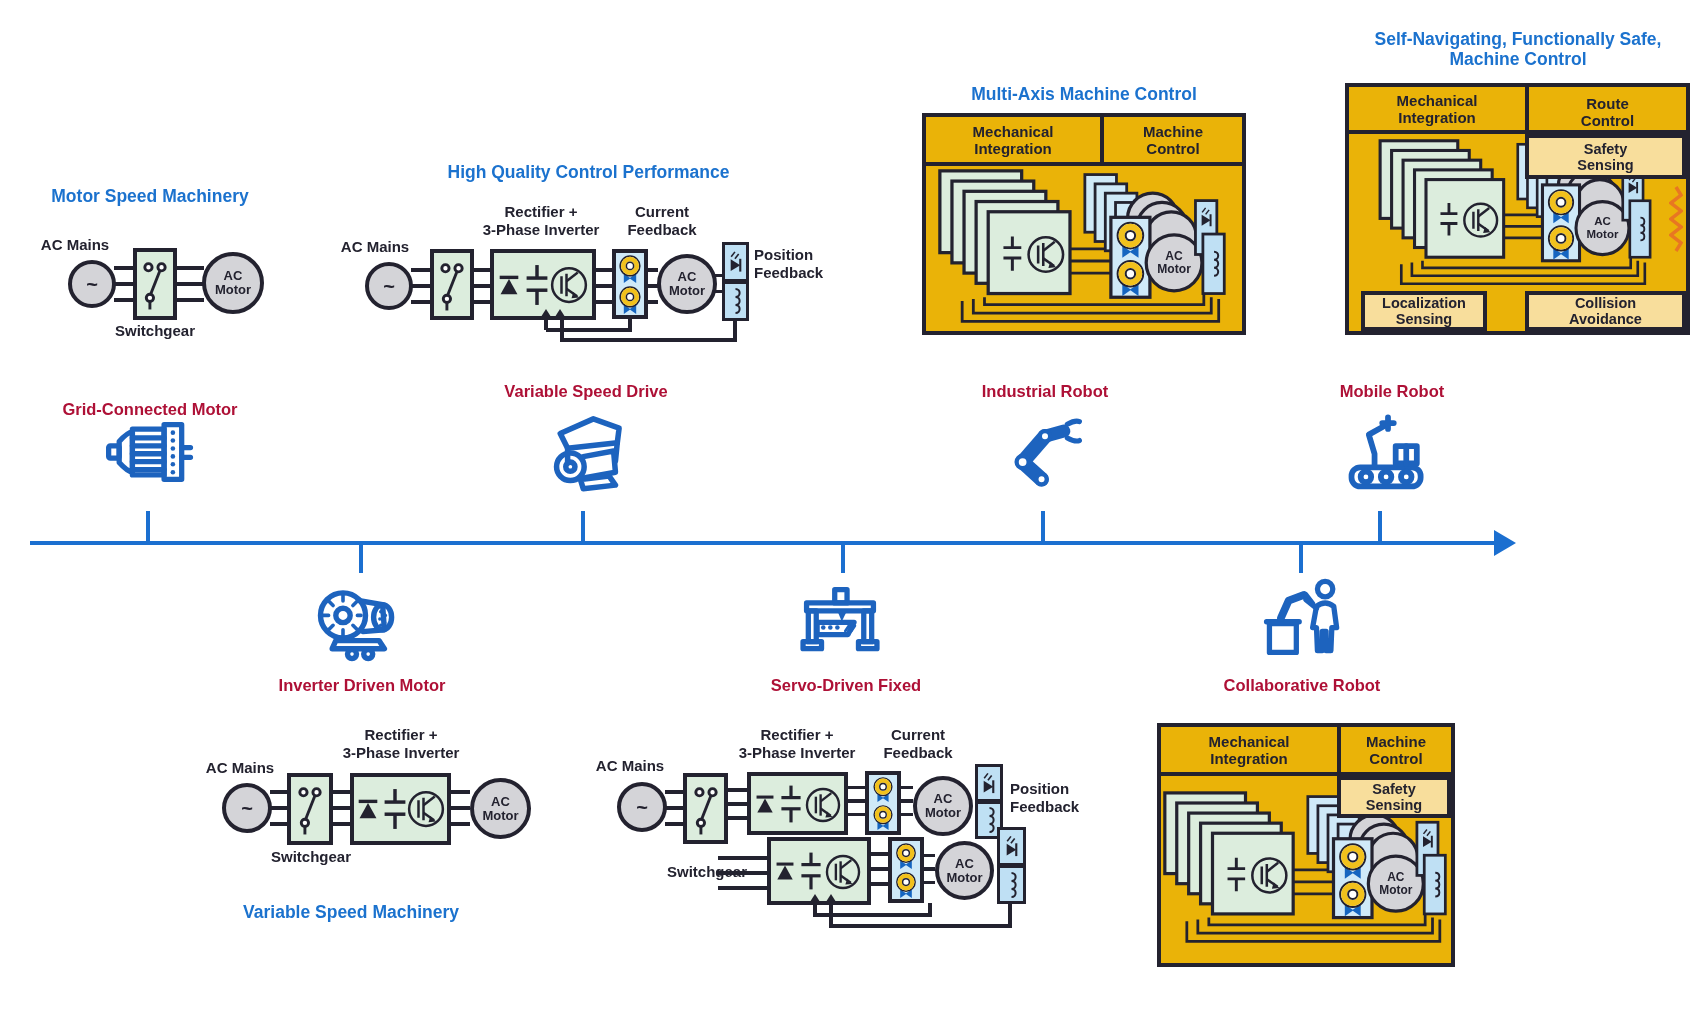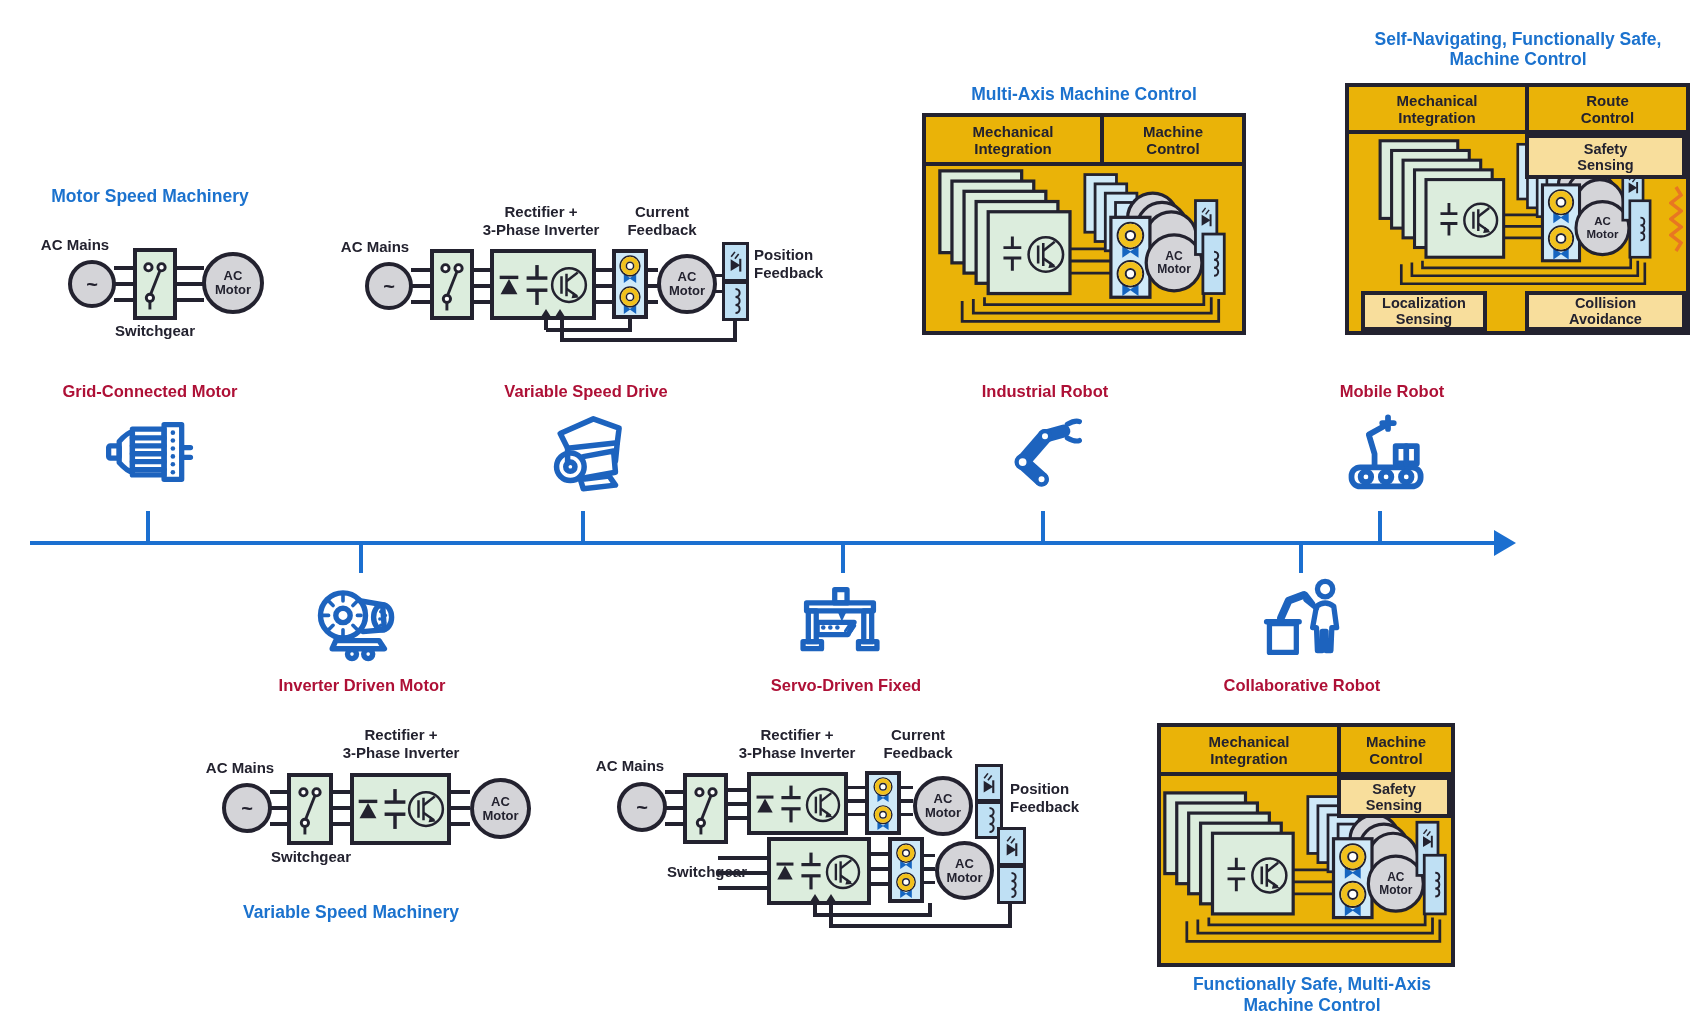--- a/index.html
+++ b/index.html
@@ -256,25 +256,26 @@
     <svg width="32" height="56">
         <use href="#sym-switch" width="100%" height="100%"></use>
       </svg>
   </div>
   <div class="w3" style="left:175px;top:266px;width:29px;height:36px"></div>
   <div class="circ" style="left:202px;top:252px;width:62px;height:62px">
     <span>AC</span>
       <span>Motor</span>
   </div>
   <div class="t f15 tc" style="left:94px;top:322px;width:122px">Switchgear</div>
-  <div class="t red f16 tc" style="left:30px;top:382px;width:240px">Grid-Connected Motor</div>
+  <div class="t red f16 tc" style="left:30px;top:400px;width:240px">Grid-Connected Motor</div>
   <svg class="asvg" style="left:80px;top:408px" width="140" height="88">
       <use href="#icon-grid-motor" width="100%" height="100%"></use>
     </svg>
 
+  <div class="t blue f17 tc" style="left:406px;top:162px;width:365px">High Quality Control Performance</div>
   <div class="t f15 tc" style="left:451px;top:203px;width:180px">
     <div>Rectifier +</div>
     <div>3-Phase Inverter</div>
   </div>
   <div class="t f15 tc" style="left:612px;top:203px;width:100px">
     <div>Current</div>
     <div>Feedback</div>
   </div>
   <div class="t f15 tc" style="left:328px;top:238px;width:94px">AC Mains</div>
   <div class="circ" style="left:365px;top:262px;width:48px;height:48px;font-size:20px">
@@ -357,21 +358,21 @@
       <use href="#icon-robot-arm" width="100%" height="100%"></use>
     </svg>
 
   <div class="t blue f17 tc" style="left:1352px;top:29px;width:332px;line-height:20px">Self-Navigating, Functionally Safe, Machine Control</div>
   <div class="bbox" style="left:1345px;top:83px;width:345px;height:252px">
     <div class="ln" style="left:0;top:43px;width:337px;height:4px"></div>
     <div class="ln" style="left:176px;top:0;width:4px;height:43px"></div>
     <div class="hcell" style="left:0;top:0;width:176px;height:43px">
         <span style="width:120px">Mechanical Integration</span>
       </div>
-    <div class="hcell" style="left:180px;top:0;width:157px;height:43px">
+    <div class="hcell" style="left:180px;top:0;width:157px;height:50px">
         <span style="width:80px">Route Control</span>
       </div>
     <svg class="asvg" style="left:2px;top:52px" width="330" height="150">
         <use href="#axis-stack" width="100%" height="100%"></use>
       </svg>
     <svg class="asvg" style="left:320px;top:98px" width="14" height="76">
       <path d="M7,2 l5,8 l-10,8 l10,8 l-10,8 l10,8 l-10,8 l10,8 l-5,8" fill="none" stroke="#E87722" stroke-width="3.5"></path>
     </svg>
     <div class="ycell" style="left:176px;top:47px;width:161px;height:45px">
         <span style="width:70px">Safety Sensing</span>
@@ -538,15 +539,14 @@
     <div class="hcell" style="left:180px;top:0;width:110px;height:45px">
         <span style="width:80px">Machine Control</span>
       </div>
     <svg class="asvg" style="left:2px;top:62px" width="286" height="160">
         <use href="#axis-stack" width="100%" height="100%"></use>
       </svg>
     <div class="ycell" style="left:176px;top:49px;width:114px;height:42px">
         <span style="width:70px">Safety Sensing</span>
       </div>
   </div>
-  <div class="t blue f17 tc" style="left:1186px;top:974px;width:252px;line-height:21px">Functionally Safe, Multi-Axis Machine Control</div>
 
 </div>
 
 </body></html>

